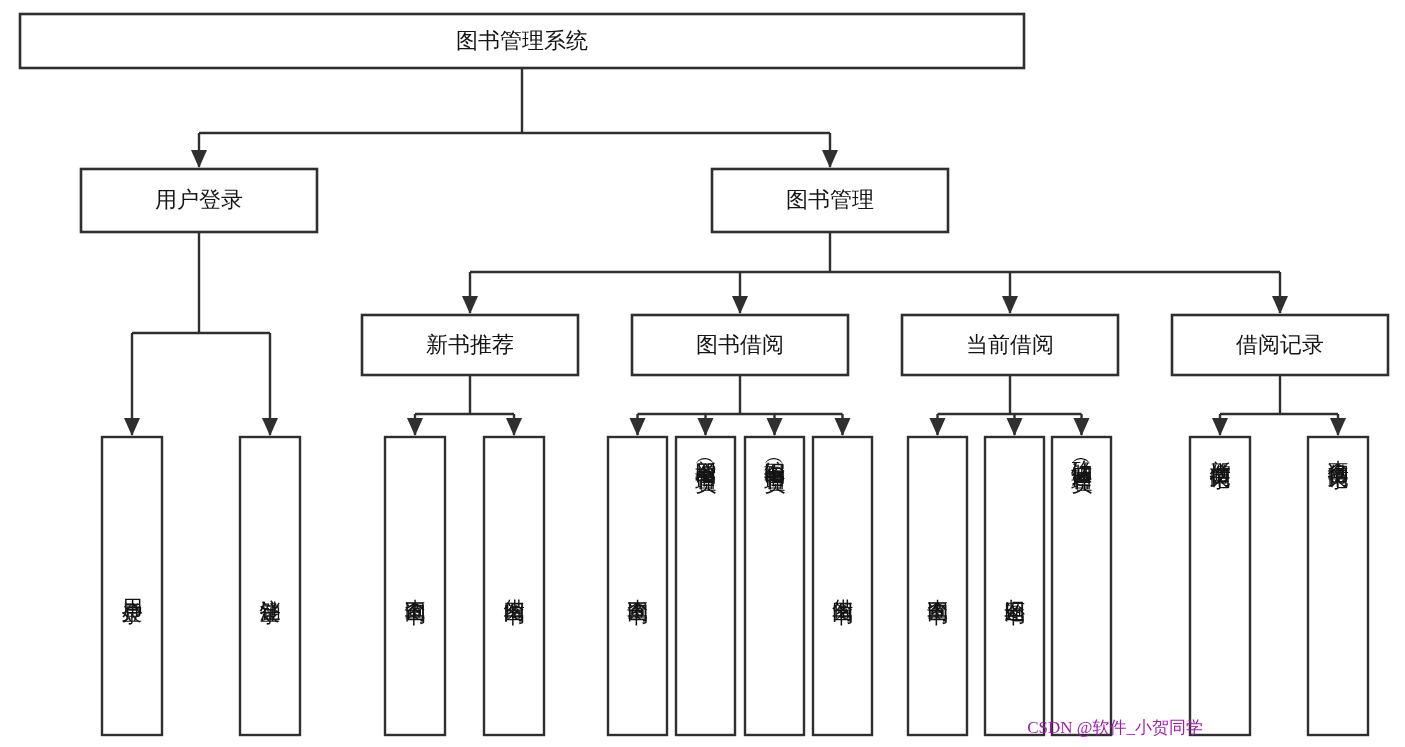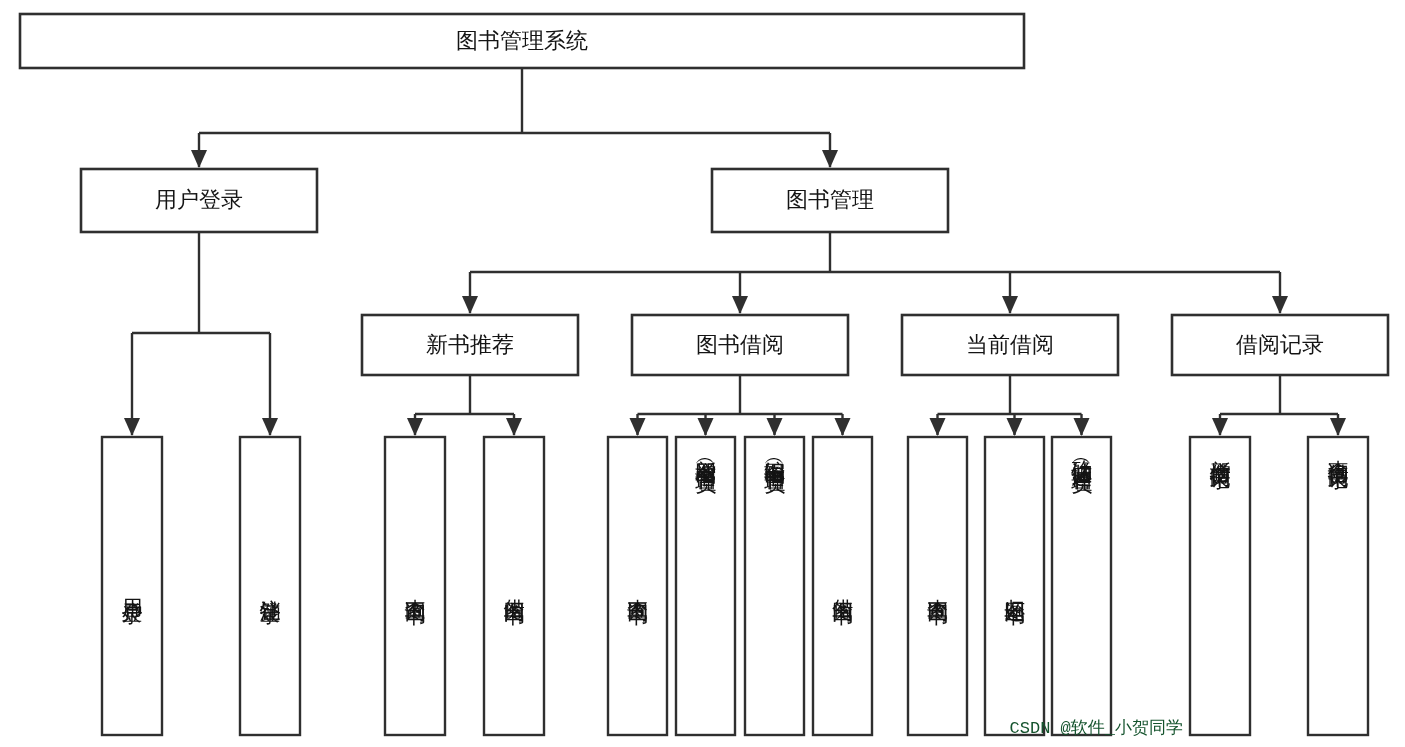--- a/index.html
+++ b/index.html
@@ -71,25 +71,25 @@
     font-family: "Liberation Sans", "DejaVu Sans", sans-serif;
     font-size: 21px;
     line-height: 1.16;
     letter-spacing: 2px;
     color: #141414;
     white-space: nowrap;
     text-align: center;
   }
   .watermark {
     position: absolute;
-    right: 24px;
+    right: 4px;
     bottom: 8px;
-    font-family: Liberation Mono, monospace;
+    font-family: Liberation Serif, serif;
     font-size: 17px;
-    color: #14532d;
+    color: #a21caf;
     white-space: nowrap;
     user-select: none;
   }
 </style>
 </head>
 <body>
 
 <div id="diagram-root">
 
   <svg class="diagram" viewBox="0 0 1405 747" xmlns="http://www.w3.org/2000/svg">

